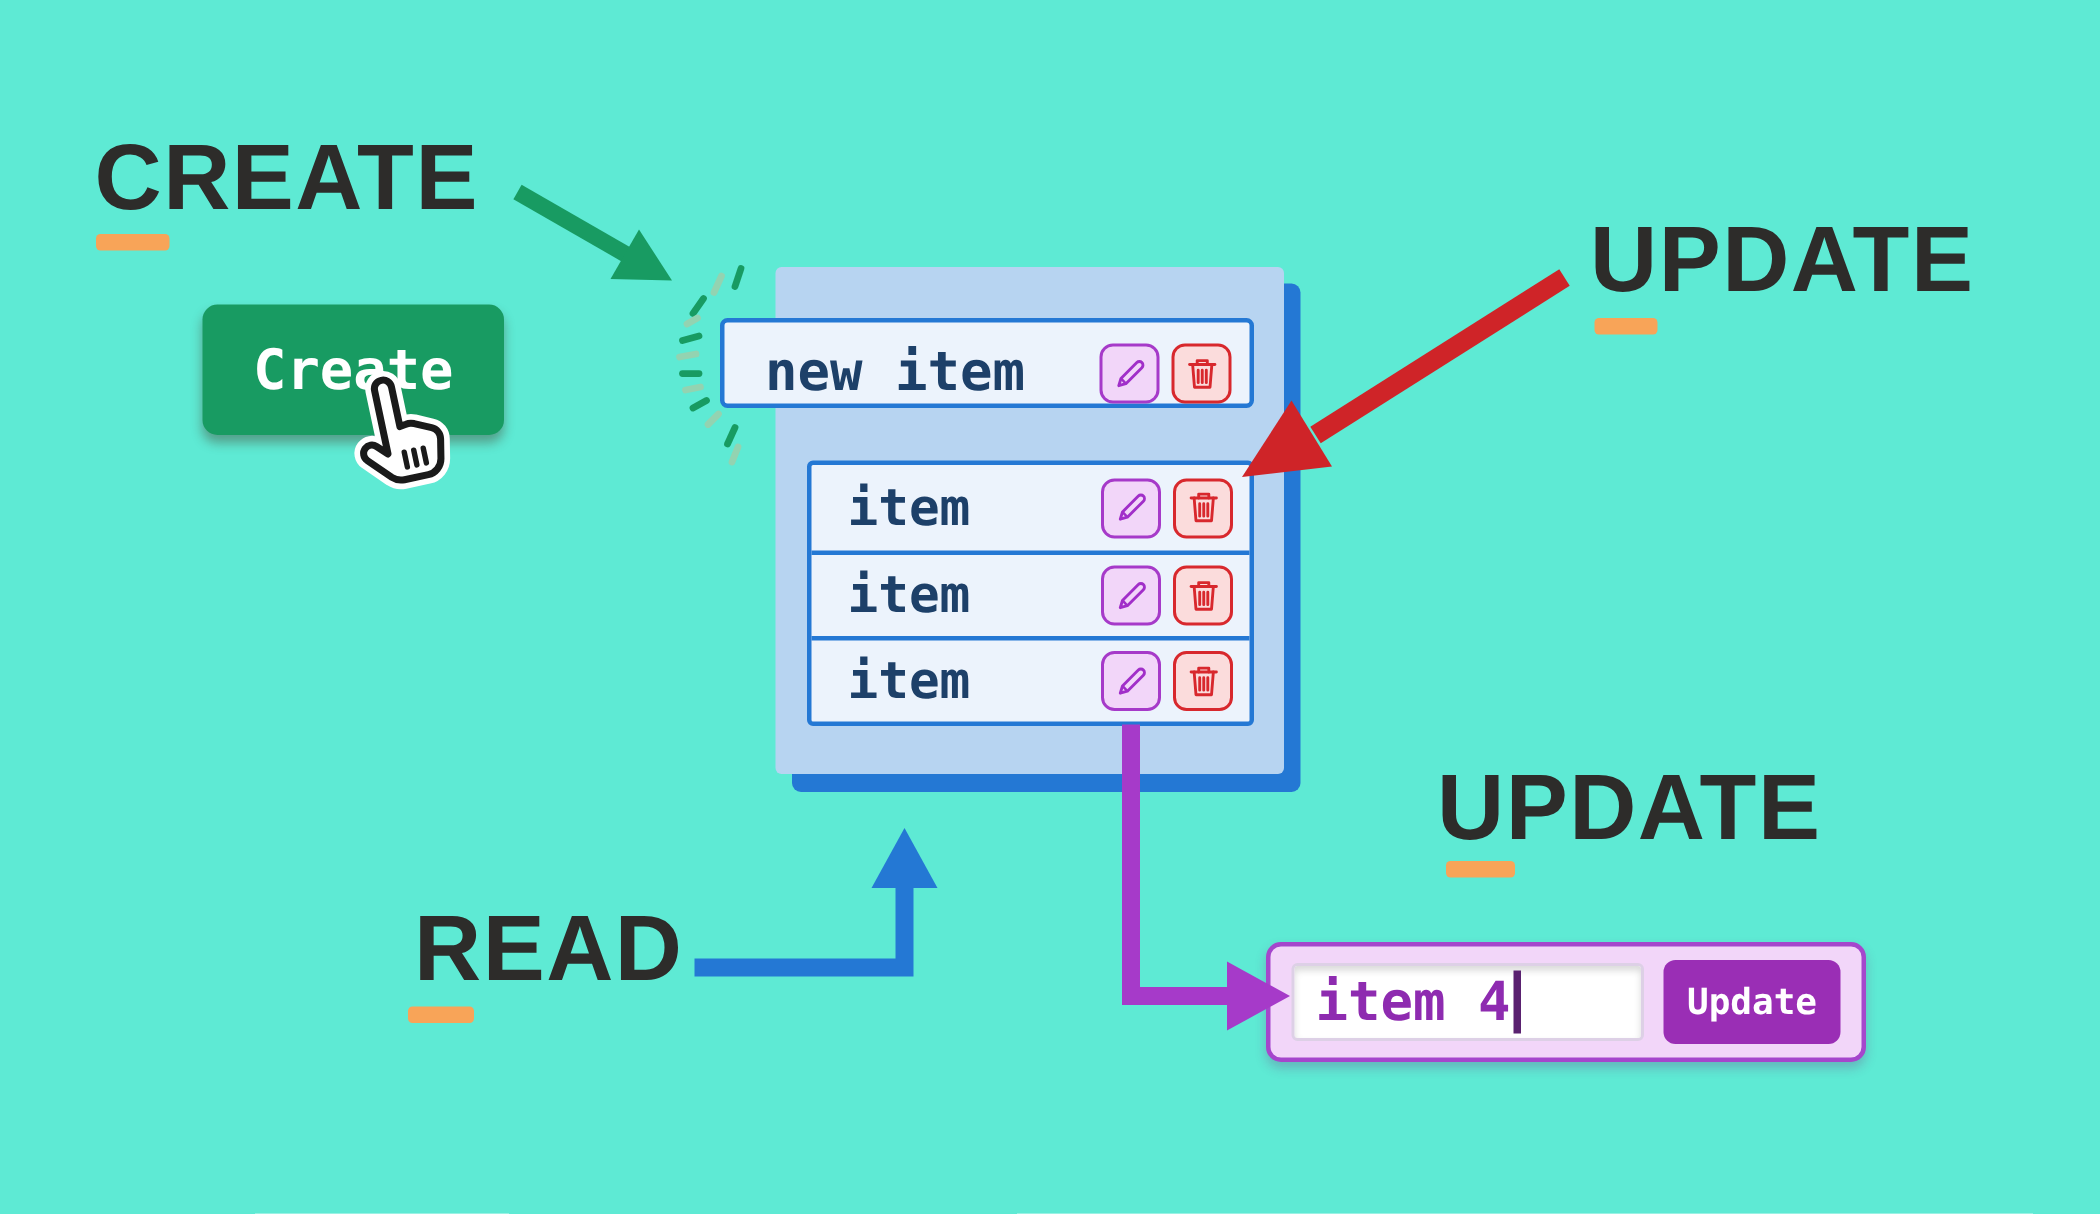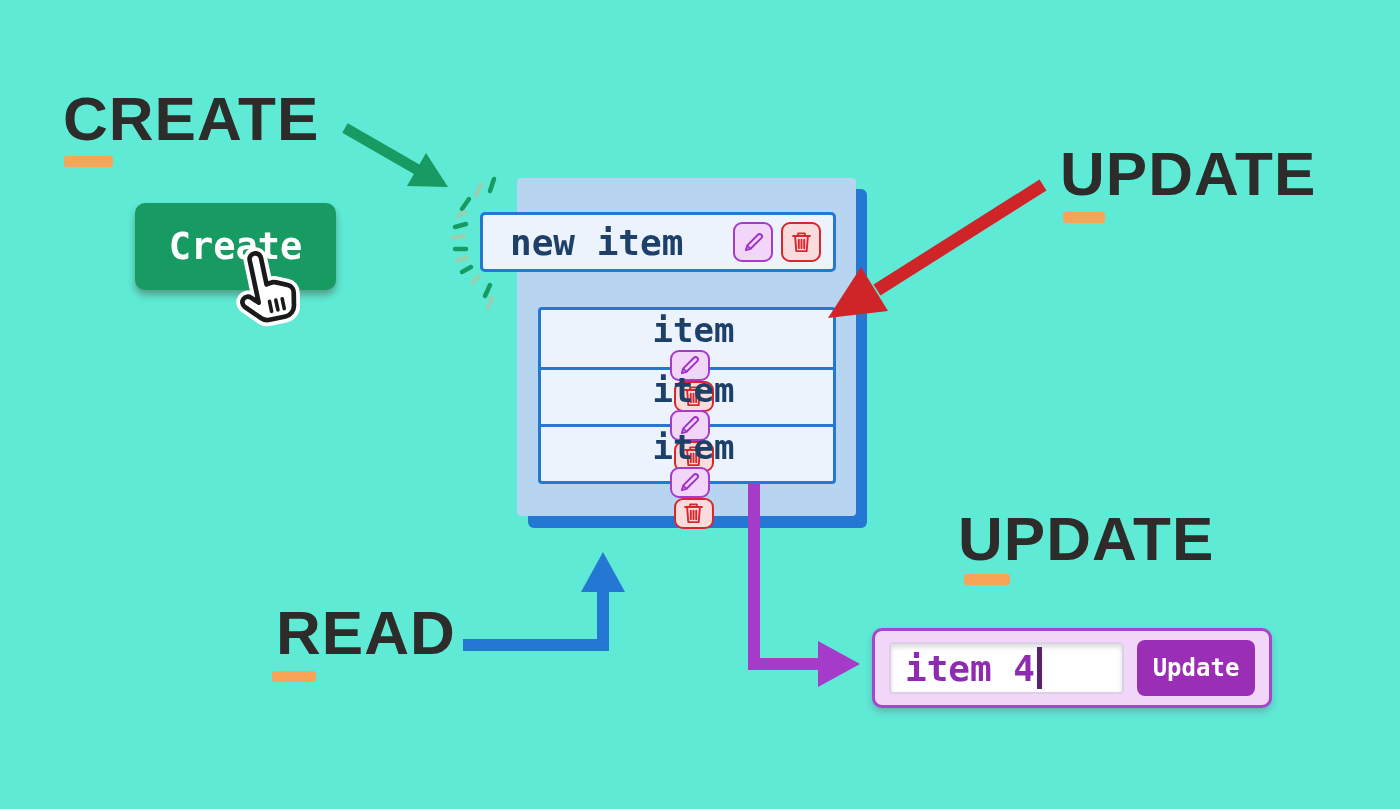--- a/index.html
+++ b/index.html
@@ -20,44 +20,44 @@
     font-family:"DejaVu Sans Mono","Liberation Mono",monospace;font-weight:bold;font-size:37px;
     box-shadow:0 5px 7px rgba(70,50,30,0.40);cursor:pointer;
   }
 
   .panel-shadow{position:absolute;left:528px;top:189px;width:339px;height:339px;background:#2478d4;border-radius:6px;}
   .panel{position:absolute;left:517px;top:178px;width:339px;height:338px;background:#b7d4f1;border-radius:4px;}
 
   .row-new{
     position:absolute;left:480px;top:212px;width:356px;height:60px;box-sizing:border-box;
     background:#ecf3fc;border:3px solid #2478d4;border-radius:5px;
-    display:flex;align-items:center;padding:0 12px 0 27px;
+    display:flex;align-items:flex-end;padding:0 12px 0 27px;
   }
   .row-new .row-text{font-size:36px;}
 
   .items{
     position:absolute;left:538px;top:307px;width:298px;box-sizing:border-box;
     background:#ecf3fc;border:3px solid #2478d4;border-radius:4px;
   }
-  .item-row{height:57px;display:flex;align-items:center;padding:0 11px 0 24px;box-sizing:border-box;flex-direction:column;}
+  .item-row{height:57px;display:flex;align-items:center;padding:0 11px 0 24px;box-sizing:border-box;}
   .item-row + .item-row{border-top:3px solid #2478d4;}
 
   .row-text{flex:1;font-family:"DejaVu Sans Mono","Liberation Mono",monospace;font-weight:bold;
     font-size:34px;color:#1d4069;white-space:nowrap;}
 
   .icon-btn{
     width:40px;height:40px;box-sizing:border-box;border-radius:9px;
     display:flex;align-items:center;justify-content:center;padding:0;cursor:pointer;
   }
   .edit-btn{border:2.5px solid #a63ac9;background:#f2d6f9;color:#a12fc9;margin-right:8px;}
   .del-btn{border:2.5px solid #d8282d;background:#fbdcdc;color:#d8282d;}
   .icon-btn svg{width:27px;height:27px;display:block;}
 
   .update-box{
-    position:absolute;left:872px;top:628px;width:400px;height:80px;box-sizing:border-box;
+    position:absolute;left:844px;top:628px;width:400px;height:80px;box-sizing:border-box;
     background:#f2d6f9;border:3px solid #a546cc;border-radius:10px;
     display:flex;align-items:center;padding:0 14px;
     box-shadow:0 4px 7px rgba(120,60,130,0.30);
   }
   .update-input{
     flex:1;height:52px;box-sizing:border-box;background:#ffffff;border:2px solid #ddd0e6;border-radius:4px;
     box-shadow:inset 0 3px 5px rgba(0,0,0,0.15);
     display:flex;align-items:center;padding-left:14px;
     font-family:"DejaVu Sans Mono","Liberation Mono",monospace;font-weight:bold;
     font-size:36px;color:#8e2bb0;white-space:nowrap;overflow:hidden;

